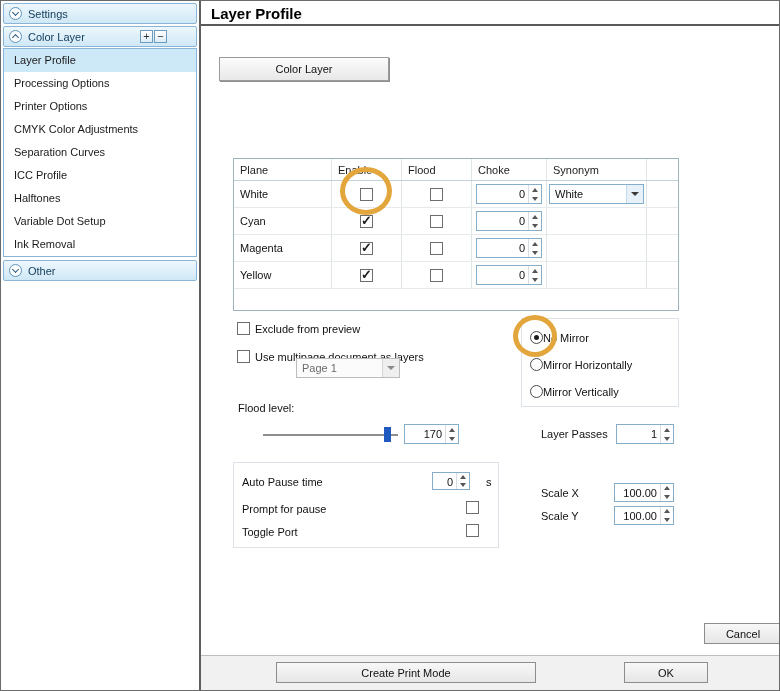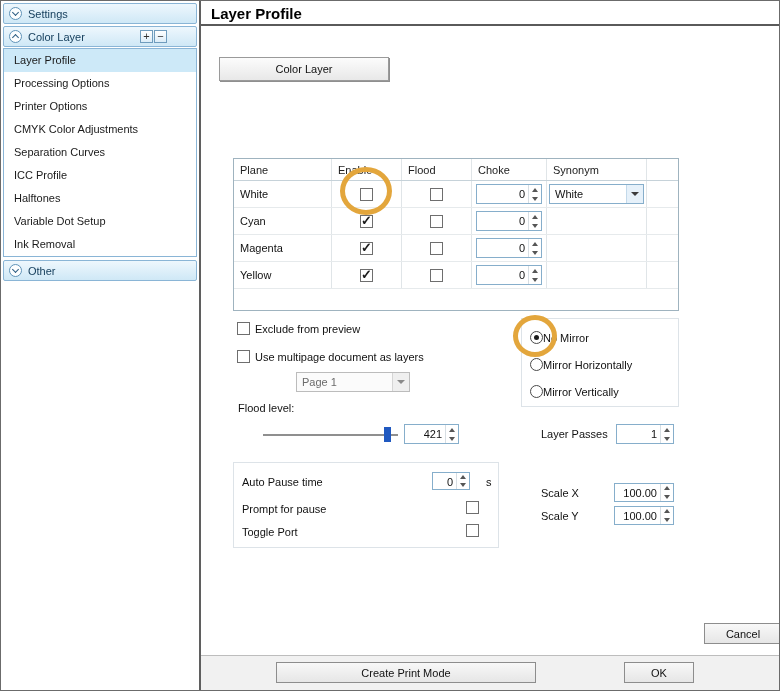--- a/index.html
+++ b/index.html
@@ -258,32 +258,32 @@
         <span class="c c5"></span>
       </div>
     </div>
 
     <span class="cb" style="position:absolute;left:36px;top:321px"></span>
     <span class="lbl" style="left:54px;top:322px">Exclude from preview</span>
 
     <span class="cb" style="position:absolute;left:36px;top:349px"></span>
     <span class="lbl" style="left:54px;top:350px">Use multipage document as layers</span>
 
-    <span class="dd disabled" style="position:absolute;left:95px;top:371px;width:114px">
+    <span class="dd disabled" style="position:absolute;left:95px;top:357px;width:104px">
       <span class="txt">Page 1</span>
       <span class="arr">
           <i></i>
         </span>
     </span>
 
     <span class="lbl" style="left:37px;top:401px">Flood level:</span>
     <div class="slider-track"></div>
     <div class="slider-thumb"></div>
     <span class="spin" style="position:absolute;left:203px;top:423px;width:55px">
-      <span class="val">421</span>
+      <span class="val">170</span>
       <span class="arrows">
           <span>
             <i class="tri-up"></i>
           </span>
           <span>
             <i class="tri-down"></i>
           </span>
         </span>
     </span>
 
@@ -360,21 +360,21 @@
           <span>
             <i class="tri-down"></i>
           </span>
         </span>
     </span>
 
     <div class="bottom-strip"></div>
     <div class="btn" style="left:75px;top:661px;width:260px">
       <span>Create Print Mode</span>
     </div>
-    <div class="btn" style="left:423px;top:661px;width:70px">
+    <div class="btn" style="left:423px;top:661px;width:84px">
       <span>OK</span>
     </div>
     <div class="btn" style="left:503px;top:622px;width:78px">
       <span>Cancel</span>
     </div>
   </div>
 
   <div class="halo" style="left:339px;top:166px;width:52px;height:48px"></div>
   <div class="halo" style="left:512px;top:314px;width:44px;height:42px"></div>
 

